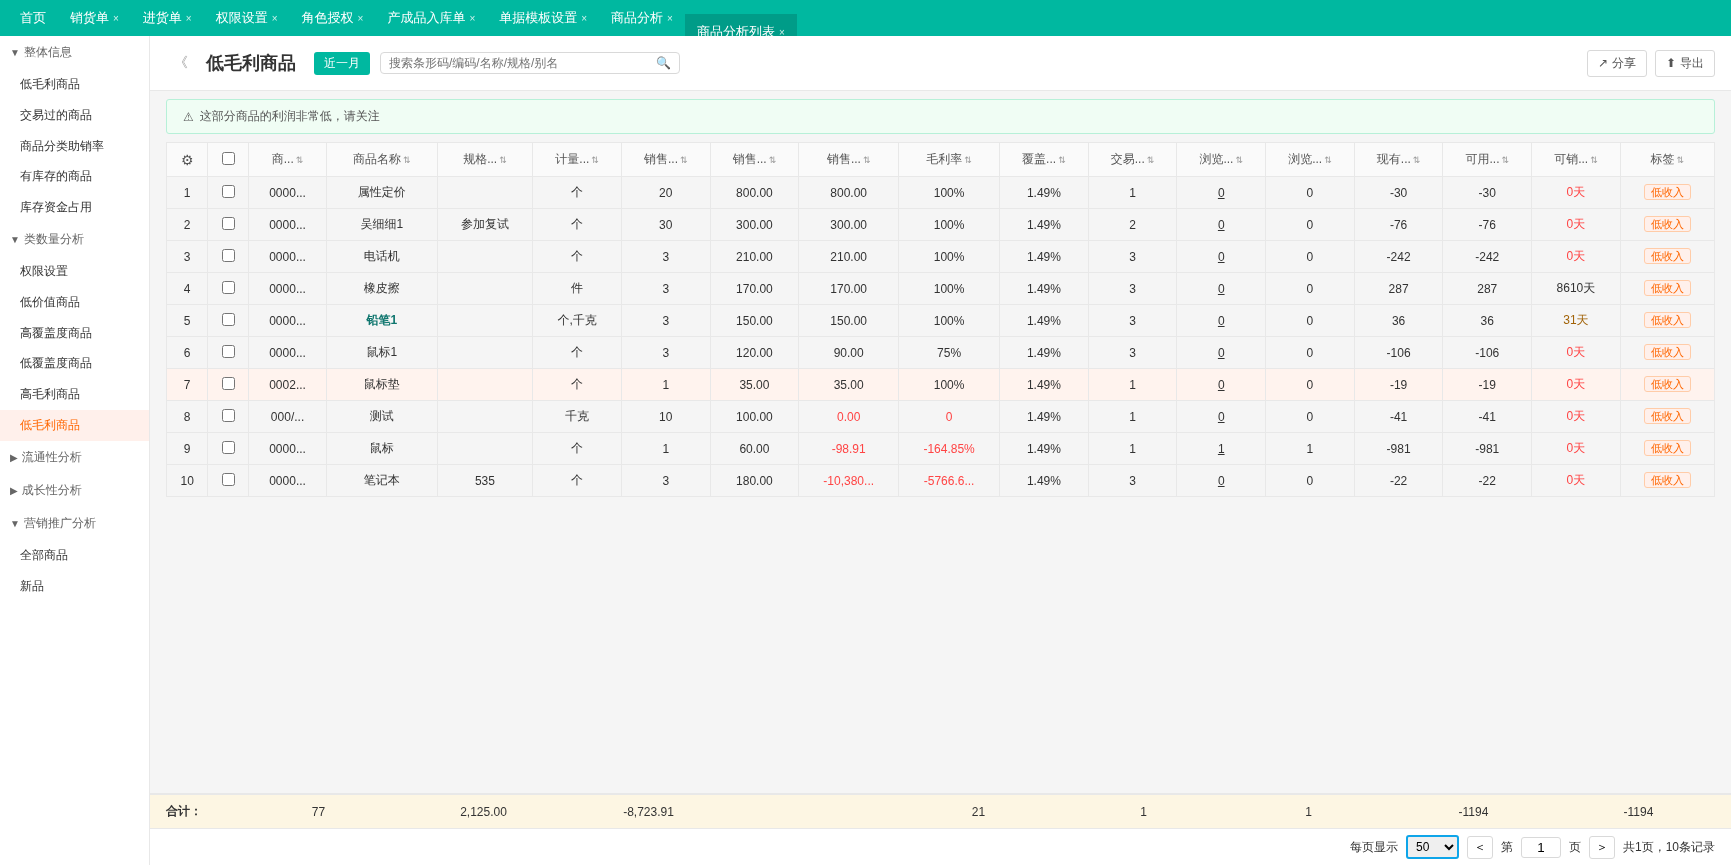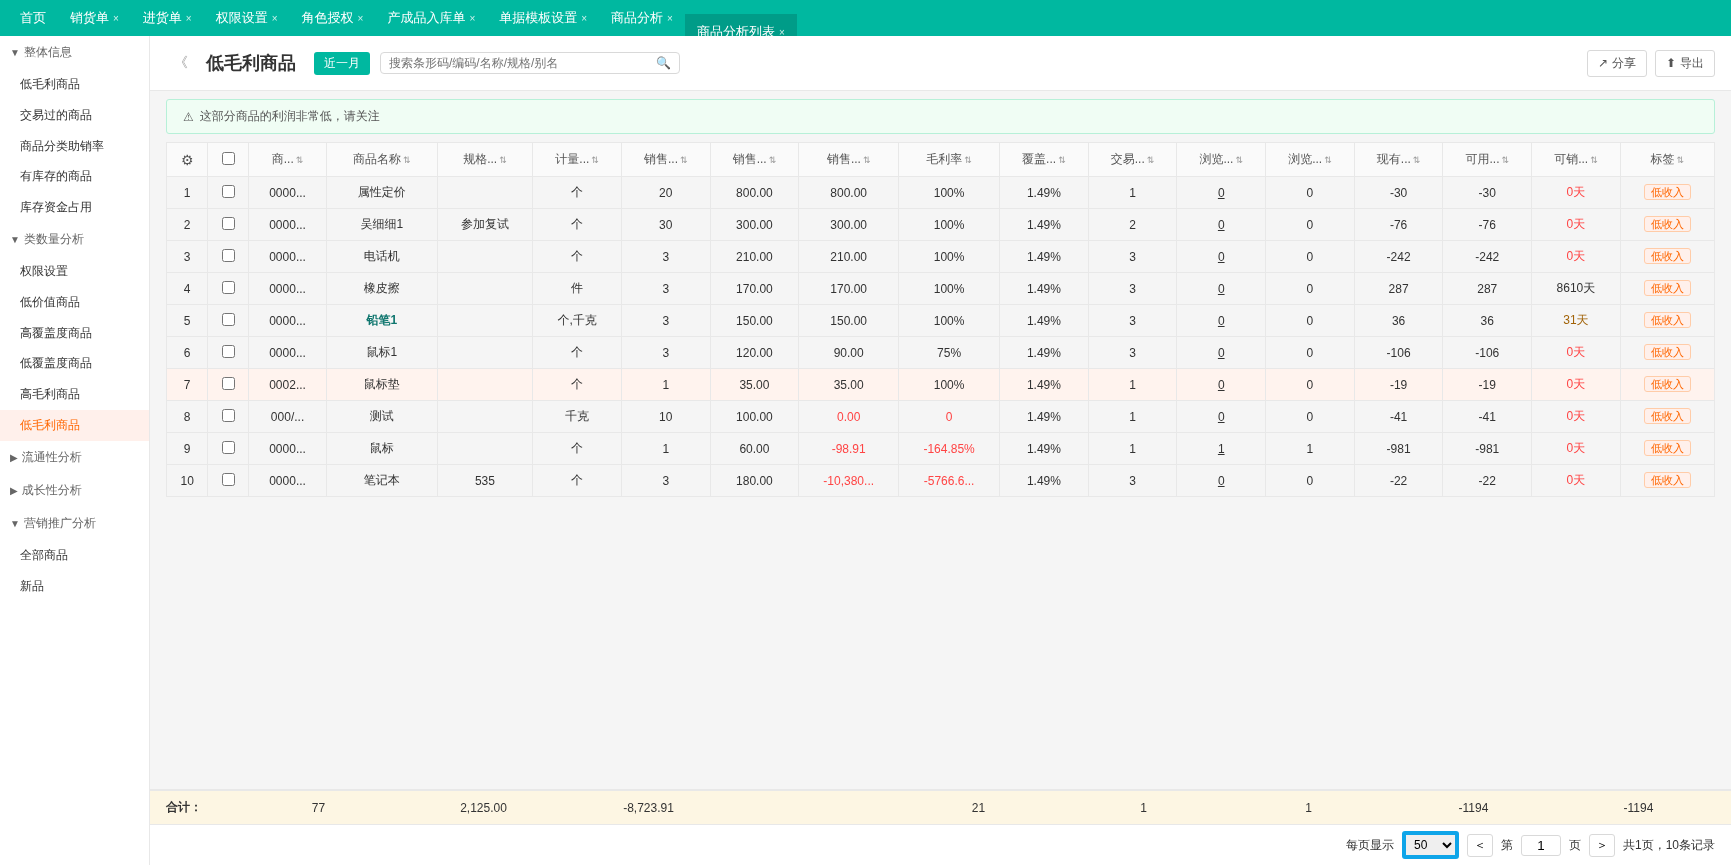--- a/index.html
+++ b/index.html
@@ -216,21 +216,21 @@
       background: #fff;
       border-top: 1px solid #e8e8e8;
       padding: 6px 16px;
       display: flex;
       align-items: center;
       justify-content: flex-end;
       gap: 8px;
       font-size: 12px;
     }
     .pagination-bar select {
-      border: 4px solid #0ea5e9;
+      border: 2px solid #0ea5e9;
       padding: 2px 4px;
       border-radius: 3px;
       font-size: 12px;
     }
     .pagination-bar button {
       border: 1px solid #d9d9d9;
       background: #fff;
       padding: 2px 6px;
       border-radius: 3px;
       cursor: pointer;

